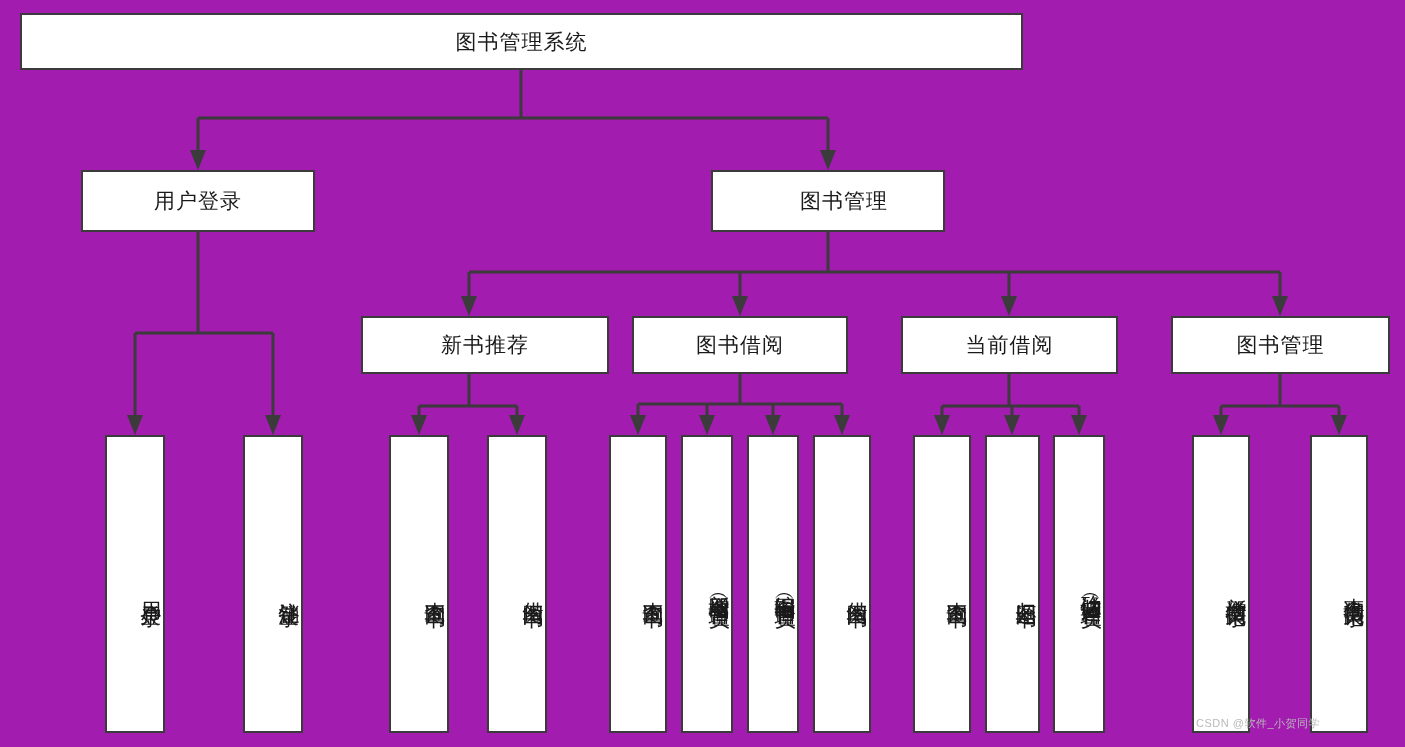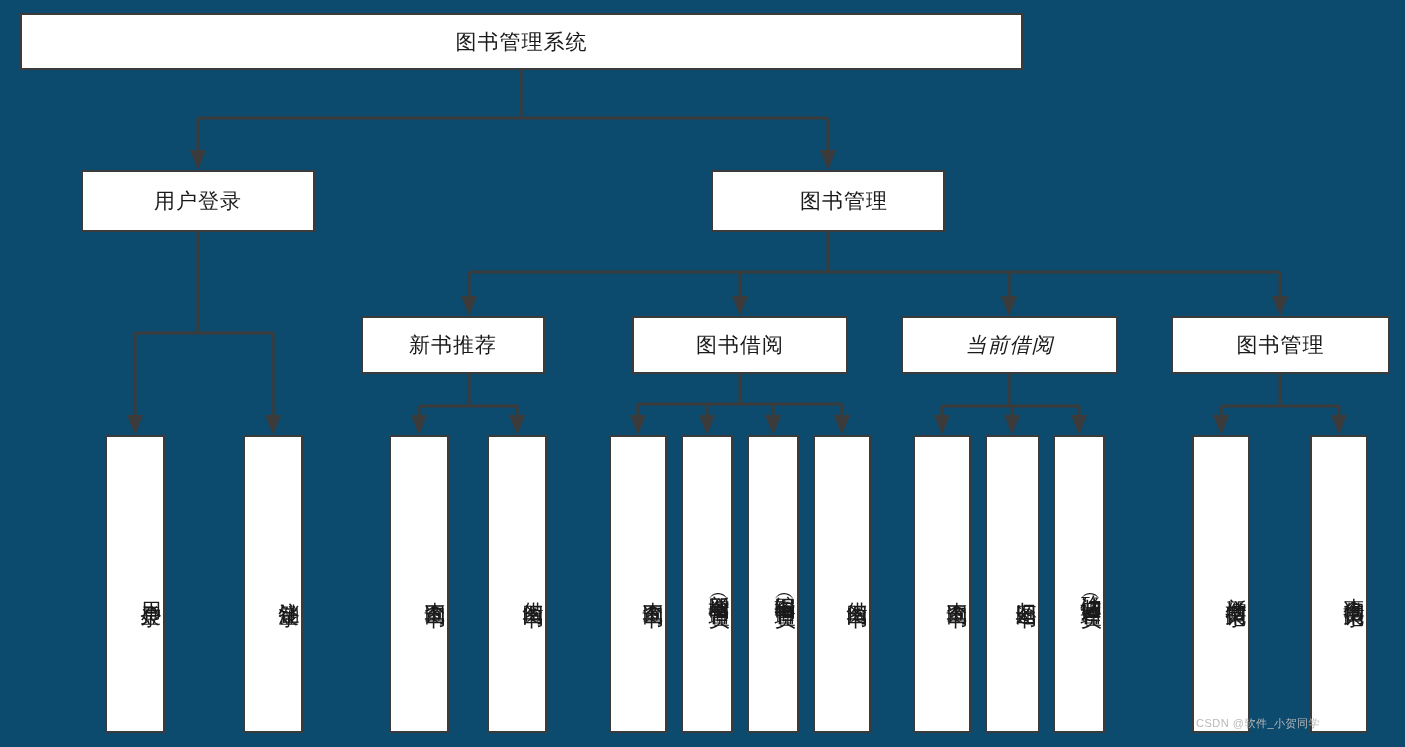--- a/index.html
+++ b/index.html
@@ -4,21 +4,21 @@
 <style>
   html, body {
     margin: 0;
     padding: 0;
     background: #ffffff;
   }
   #canvas {
     position: relative;
     width: 1405px;
     height: 747px;
-    background: #0c4a6e;
+    background: #a21caf;
     font-family: "Liberation Sans", "DejaVu Sans", sans-serif;
     overflow: hidden;
   }
   #connectors {
     position: absolute;
     left: 0;
     top: 0;
     width: 1405px;
     height: 747px;
     pointer-events: none;
@@ -122,27 +122,27 @@
   <div id="nodes">
       <div class="node node-h" style="left: 20px; top: 13px; width: 1003px; height: 57px;">
         <span>图书管理系统</span>
       </div>
       <div class="node node-h" style="left: 81px; top: 170px; width: 234px; height: 62px;">
         <span>用户登录</span>
       </div>
       <div class="node node-h" style="left: 711px; top: 170px; width: 234px; height: 62px; padding-left: 32px;">
         <span>图书管理</span>
       </div>
-      <div class="node node-h" style="left: 361px; top: 316px; width: 184px; height: 58px;">
+      <div class="node node-h" style="left: 361px; top: 316px; width: 248px; height: 58px;">
         <span>新书推荐</span>
       </div>
       <div class="node node-h" style="left: 632px; top: 316px; width: 216px; height: 58px;">
         <span>图书借阅</span>
       </div>
-      <div class="node node-h" style="left: 901px; top: 316px; width: 217px; height: 58px; font-style: italic;">
+      <div class="node node-h" style="left: 901px; top: 316px; width: 217px; height: 58px;">
         <span>当前借阅</span>
       </div>
       <div class="node node-h" style="left: 1171px; top: 316px; width: 219px; height: 58px;">
         <span>图书管理</span>
       </div>
       <div class="node node-v" style="left: 105px; top: 435px; width: 60px; height: 298px;">
         <span>用户登录</span>
       </div>
       <div class="node node-v" style="left: 243px; top: 435px; width: 60px; height: 298px;">
         <span>注销登录</span>

